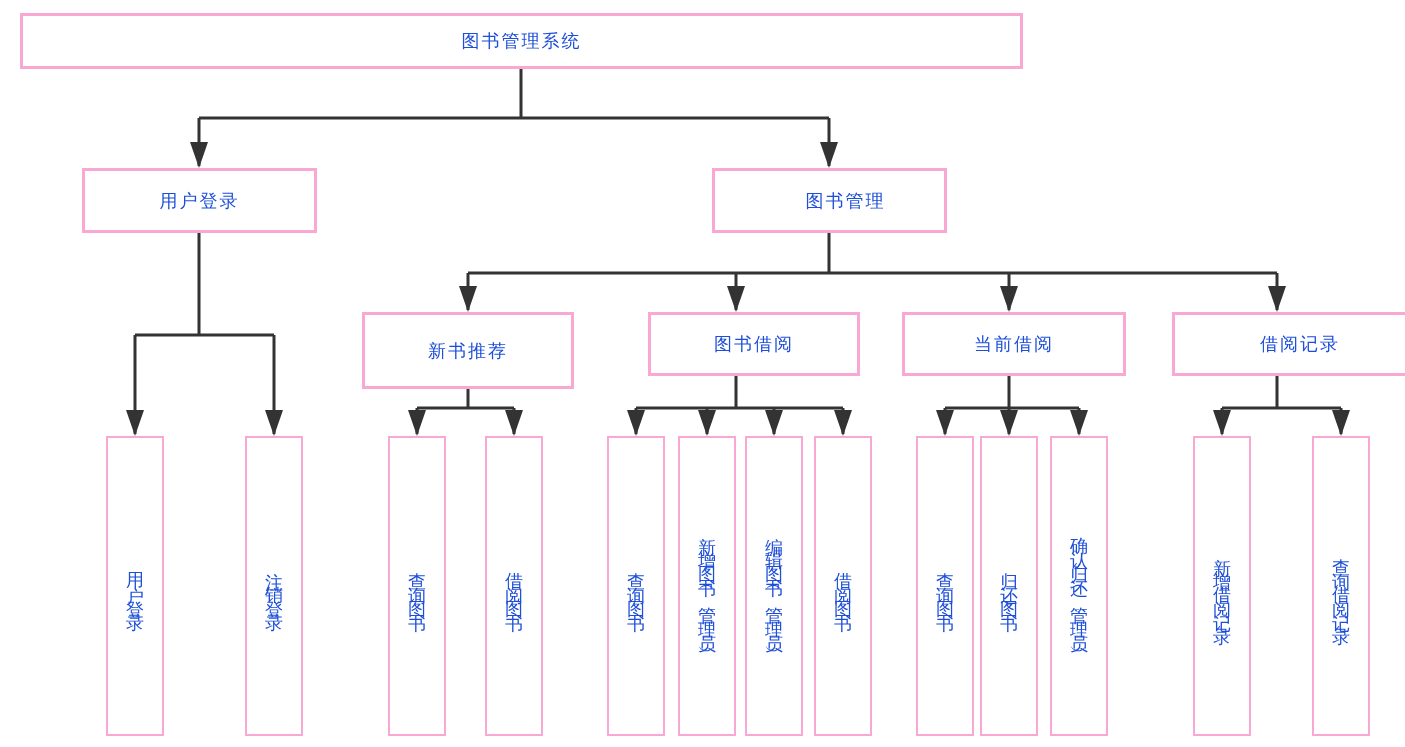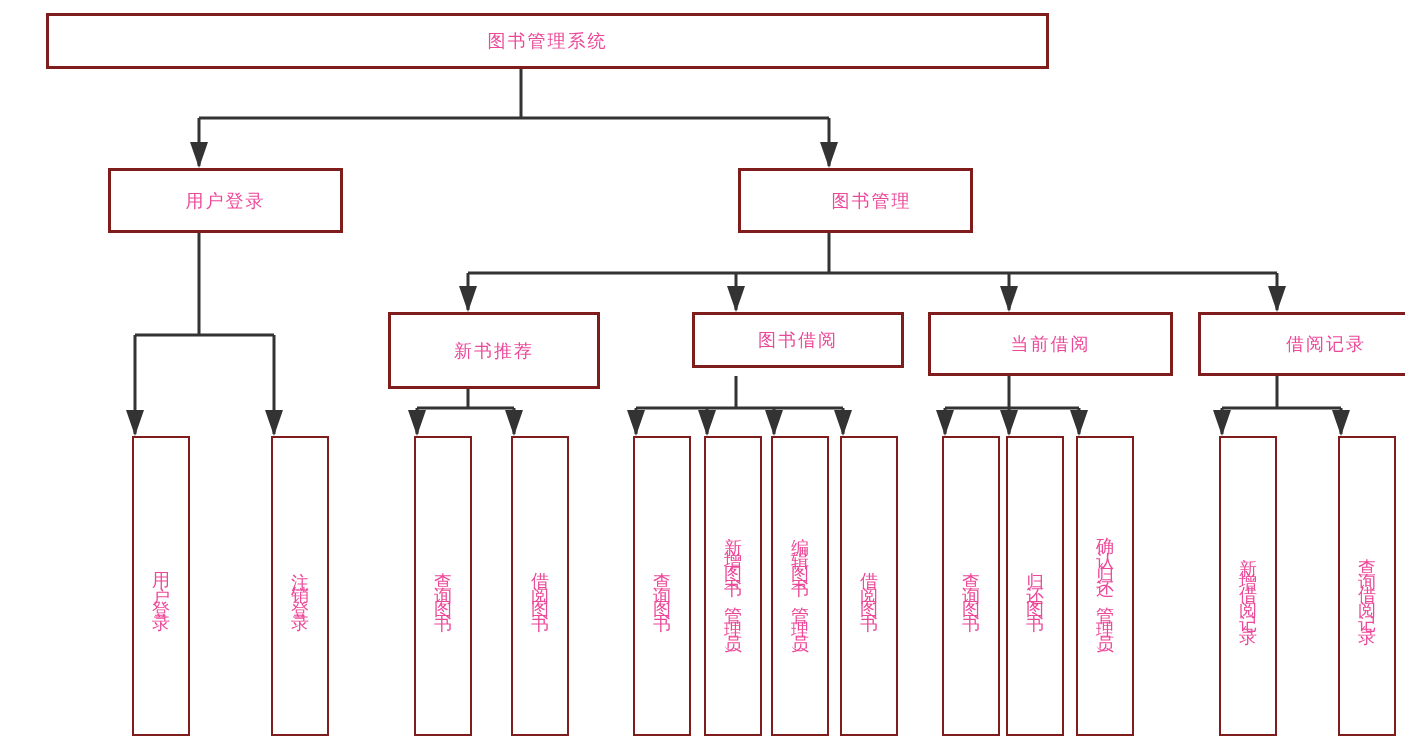--- a/index.html
+++ b/index.html
@@ -10,30 +10,29 @@
     background:#ffffff;
     overflow:hidden;
   }
   #wires {
     position:absolute; left:0; top:0; width:1405px; height:747px;
     pointer-events:none;
   }
   .box {
     position:absolute;
     box-sizing:border-box;
-    border:3px solid #7f1d1d;
+    border:3px solid #f9a8d4;
     background:#ffffff;
     display:flex;
     align-items:center;
     justify-content:center;
     font-size:18px;
-    color:#ec4899;
+    color:#1d4ed8;
     letter-spacing:2px;
     white-space:nowrap;
-    margin-left:26px;
   }
   .leaf {
     border-width:2.5px;
     writing-mode:vertical-rl;
     text-orientation:mixed;
     letter-spacing:14px;
     font-size:18px;
     white-space:normal;
     line-height:1;
   }
@@ -93,22 +92,22 @@
       <path d="M1341,408 V434" marker-end="url(#arrow)"></path>
     </g>
   </svg>
 
   <div class="box" style="left:20px; top:13px; width:1003px; height:56px;">图书管理系统</div>
 
   <div class="box" style="left:82px; top:168px; width:235px; height:65px;">用户登录</div>
   <div class="box" style="left:712px; top:168px; width:235px; height:65px;padding-left:32px;">图书管理</div>
 
   <div class="box" style="left:362px; top:312px; width:212px; height:77px;">新书推荐</div>
-  <div class="box" style="left:666px; top:312px; width:212px; height:56px;">图书借阅</div>
-  <div class="box" style="left:902px; top:312px; width:245px; height:64px;">当前借阅</div>
+  <div class="box" style="left:648px; top:312px; width:212px; height:64px;">图书借阅</div>
+  <div class="box" style="left:902px; top:312px; width:224px; height:64px;">当前借阅</div>
   <div class="box" style="left:1172px; top:312px; width:256px; height:64px;">借阅记录</div>
 
   <div class="box leaf" style="left:106px; top:436px; width:58px; height:300px;">用户登录</div>
   <div class="box leaf" style="left:245px; top:436px; width:58px; height:300px;">注销登录</div>
 
   <div class="box leaf" style="left:388px; top:436px; width:58px; height:300px;">查询图书</div>
   <div class="box leaf" style="left:485px; top:436px; width:58px; height:300px;">借阅图书</div>
 
   <div class="box leaf" style="left:607px; top:436px; width:58px; height:300px;">查询图书</div>
   <div class="box leaf" style="left:678px; top:436px; width:58px; height:300px;">新增图书（管理员）</div>

